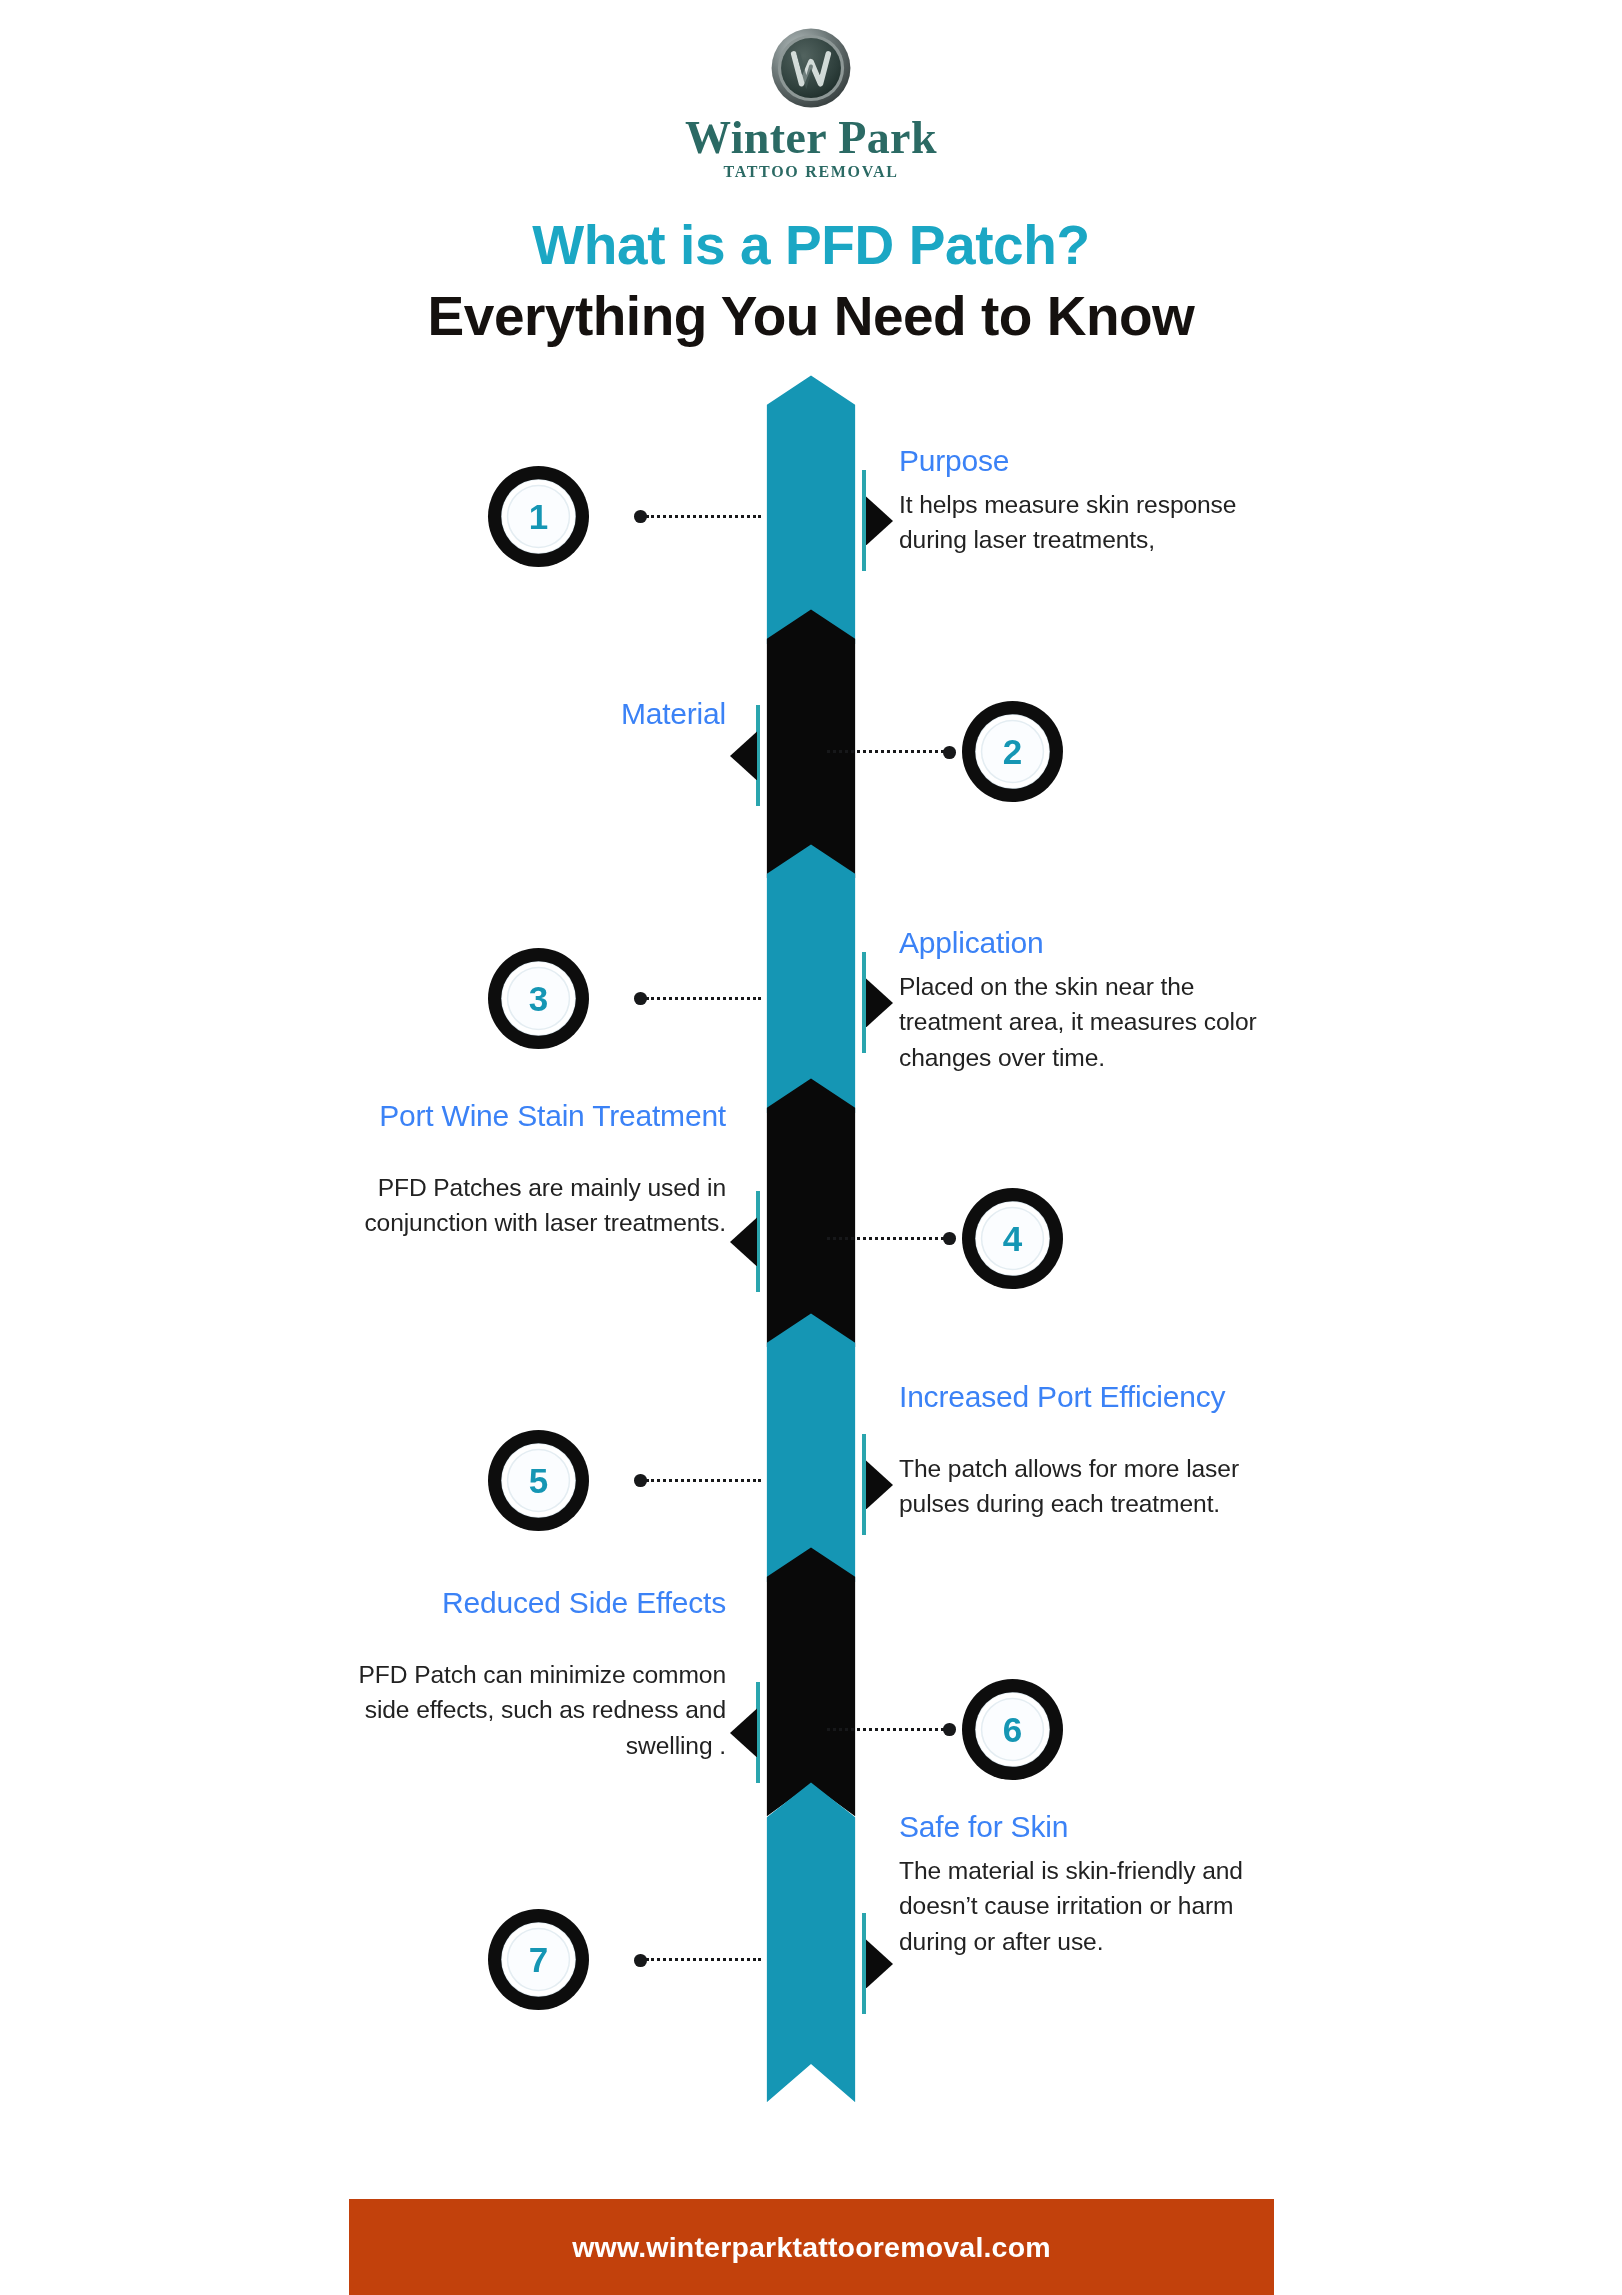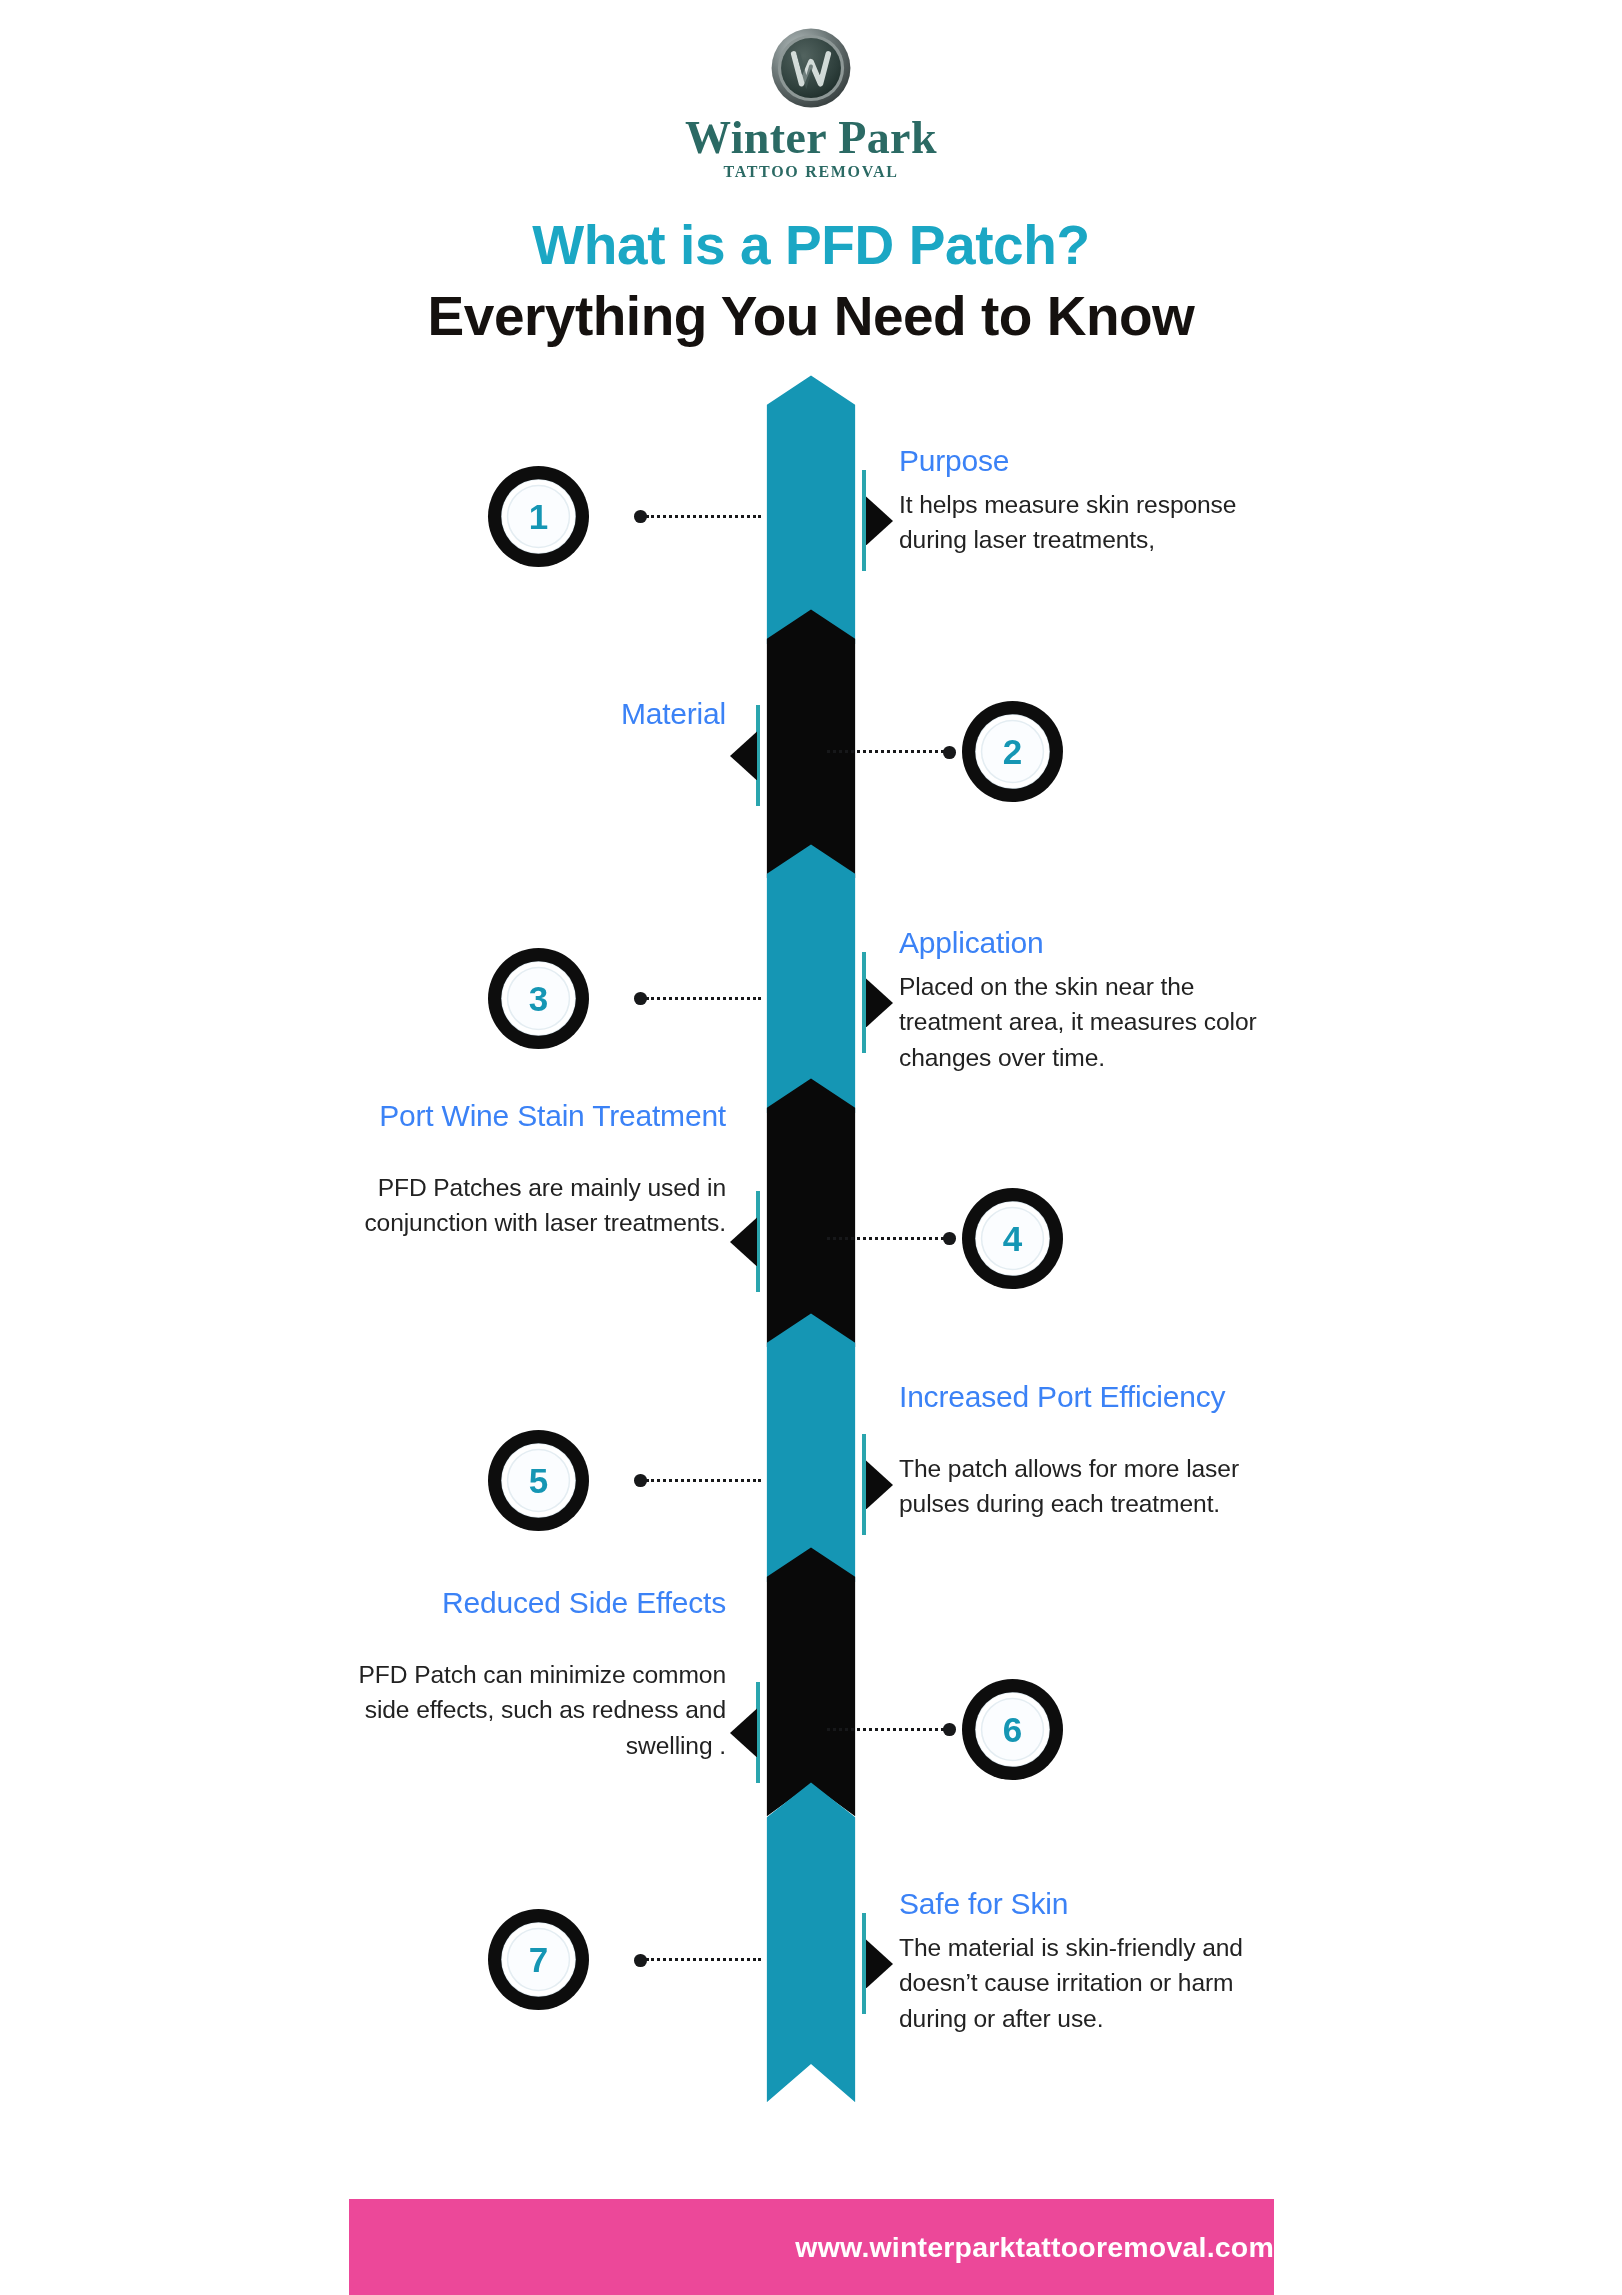--- a/index.html
+++ b/index.html
@@ -152,22 +152,22 @@
   }
   .txt.gap-body p { margin-top:0; }
 
   
   .footer {
     position:absolute;
     left:349px;
     top:2199px;
     width:925px;
     height:97px;
-    background:#ec4899;
-    display:flex; align-items:center; justify-content:flex-end;
+    background:#c2410c;
+    display:flex; align-items:center; justify-content:center;
   }
   .footer span {
     color:#ffffff;
     font-size:28.5px;
     font-weight:700;
     letter-spacing:0.2px;
   }
 </style>
 </head>
 <body>
@@ -315,21 +315,21 @@
   <div class="row">
     <div class="num-circle" style="left:488px; top:1534px;">
       <div class="num-inner">
         <span>7</span>
       </div>
     </div>
     <div class="dotdot" style="left:634px; top:1579px;"></div>
     <div class="dotline" style="left:646px; top:1583px; width:115px;"></div>
     <div class="accentbar" style="left:862px; top:1538px;"></div>
     <div class="arrowhead right" style="left:866px; top:1564px;"></div>
-    <div class="txt right" style="left:899px; top:1511px;">
+    <div class="txt right" style="left:899px; top:1434px;">
       <h3>Safe for Skin</h3>
       <p style="margin-top:8px;">The material is skin-friendly and doesn’t cause irritation or harm during or after use.</p>
     </div>
   </div>
 
 </div>
 
 <div class="footer">
   <span>www.winterparktattooremoval.com</span>
 </div>

